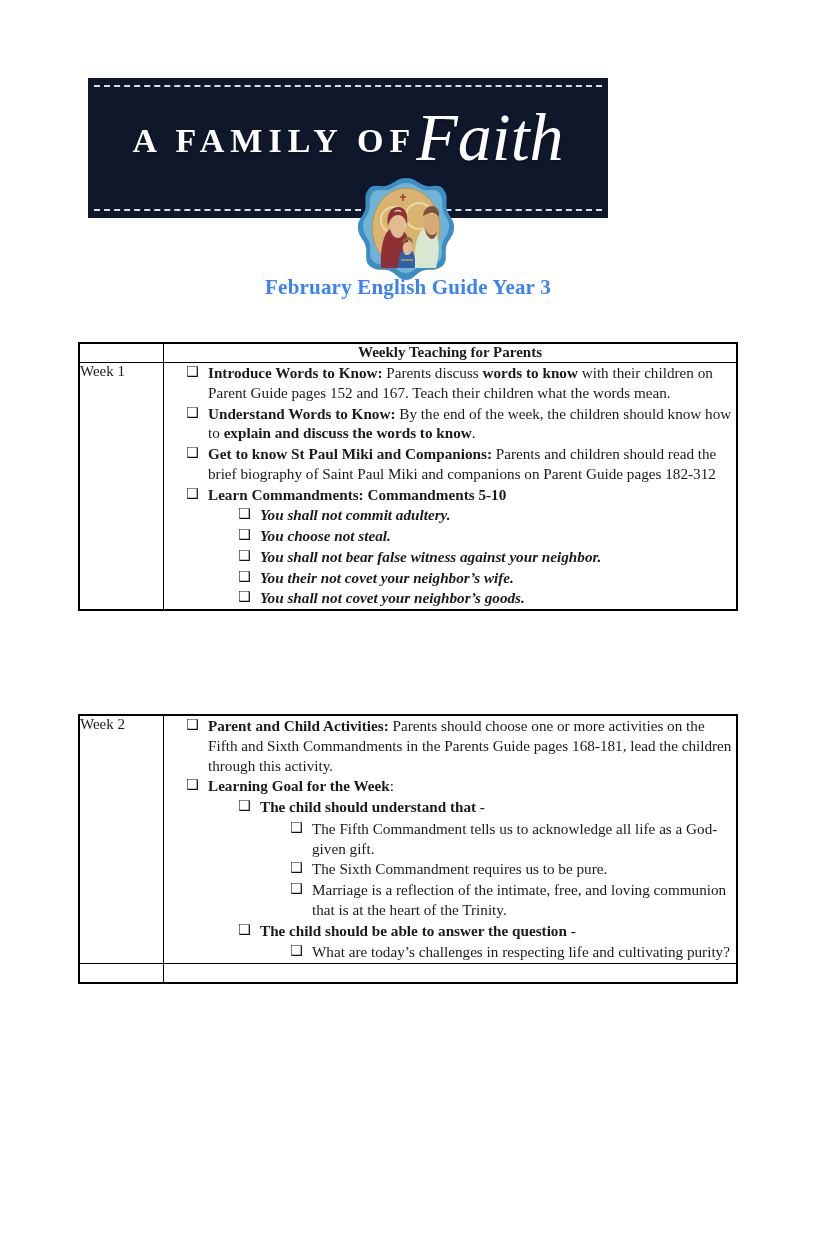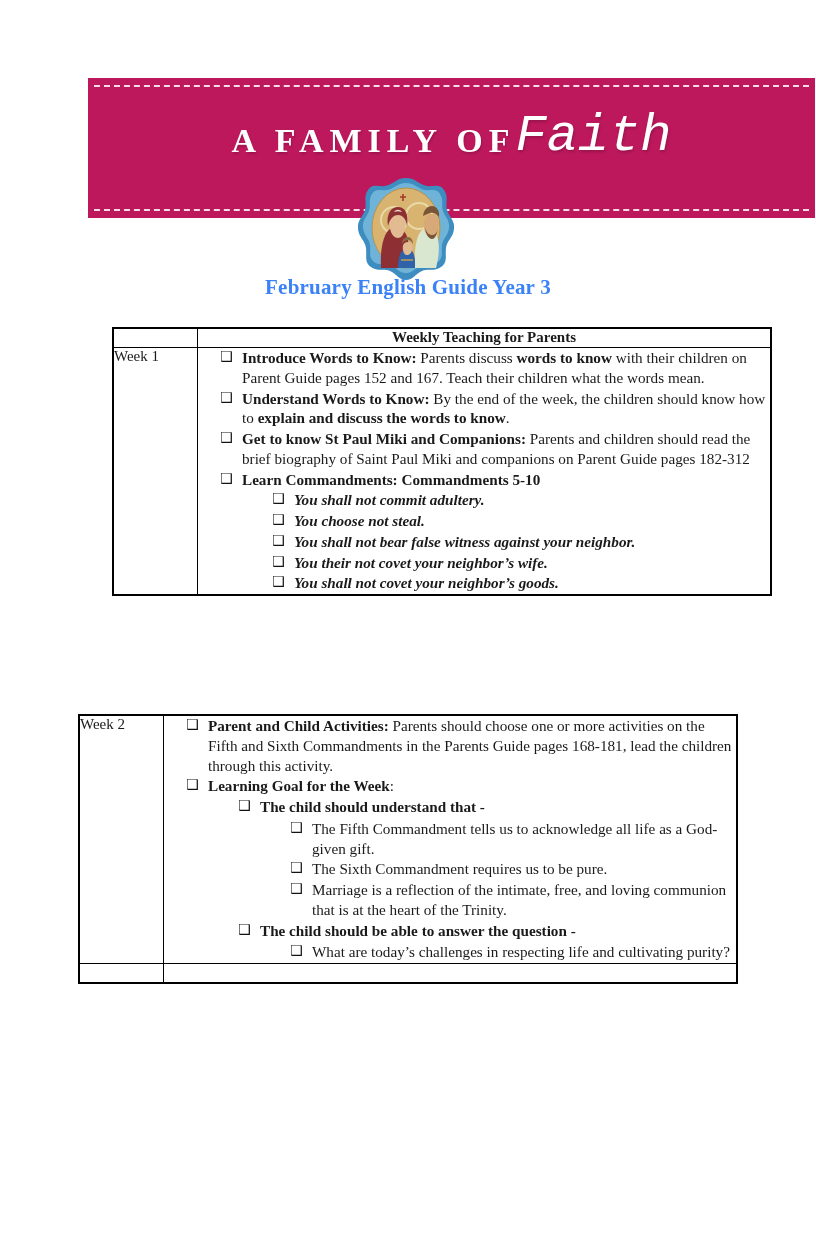--- a/index.html
+++ b/index.html
@@ -14,23 +14,23 @@
     font-family: "Liberation Serif", "DejaVu Serif", serif;
     color: #1a1a1a;
     overflow: hidden;
   }
 
   
   .banner {
     position: absolute;
     left: 88px;
     top: 78px;
-    width: 727px;
+    width: 520px;
     height: 140px;
-    background: #be185d;
+    background: #0f172a;
     box-sizing: border-box;
   }
   .banner-dash-top,
   .banner-dash-bottom {
     position: absolute;
     left: 6px;
     right: 6px;
     height: 0;
     border-top: 2px dashed rgba(255,255,255,0.85);
   }
@@ -50,23 +50,23 @@
   }
   .title-caps {
     font-family: "Liberation Serif", "DejaVu Serif", serif;
     font-weight: bold;
     font-size: 34px;
     letter-spacing: 6px;
     color: #ffffff;
     text-shadow: 1px 2px 2px rgba(0,0,0,0.18);
   }
   .title-script {
-    font-family: Liberation Mono, monospace;
+    font-family: Liberation Serif, serif;
     font-style: italic;
-    font-size: 52px;
+    font-size: 68px;
     color: #ffffff;
     margin-left: 0;
     line-height: 1;
     position: relative;
     top: -4px;
     text-shadow: 1px 2px 3px rgba(0,0,0,0.2);
   }
 
   
   .medallion {
@@ -95,21 +95,21 @@
   
   .guide-table {
     position: absolute;
     left: 78px;
     width: 660px;
     border: 1px solid #000;
     border-collapse: collapse;
     box-sizing: border-box;
     background: #fff;
   }
-  #table-week1 { top: 327px; margin-left: 34px; }
+  #table-week1 { top: 342px; }
   #table-week2 { top: 714px; }
 
   .guide-table table {
     width: 100%;
     border-collapse: collapse;
     table-layout: fixed;
   }
   .guide-table td, .guide-table th {
     border: 1px solid #000;
     vertical-align: top;

